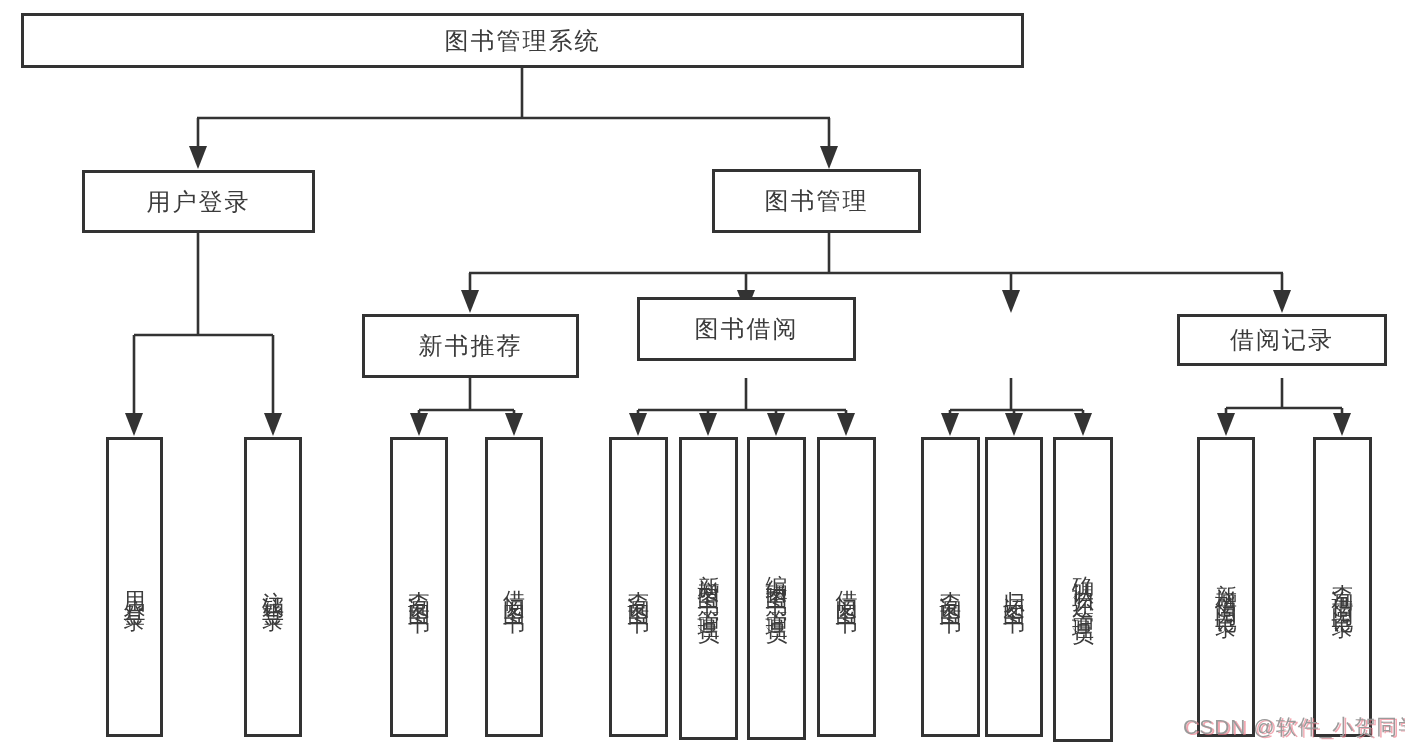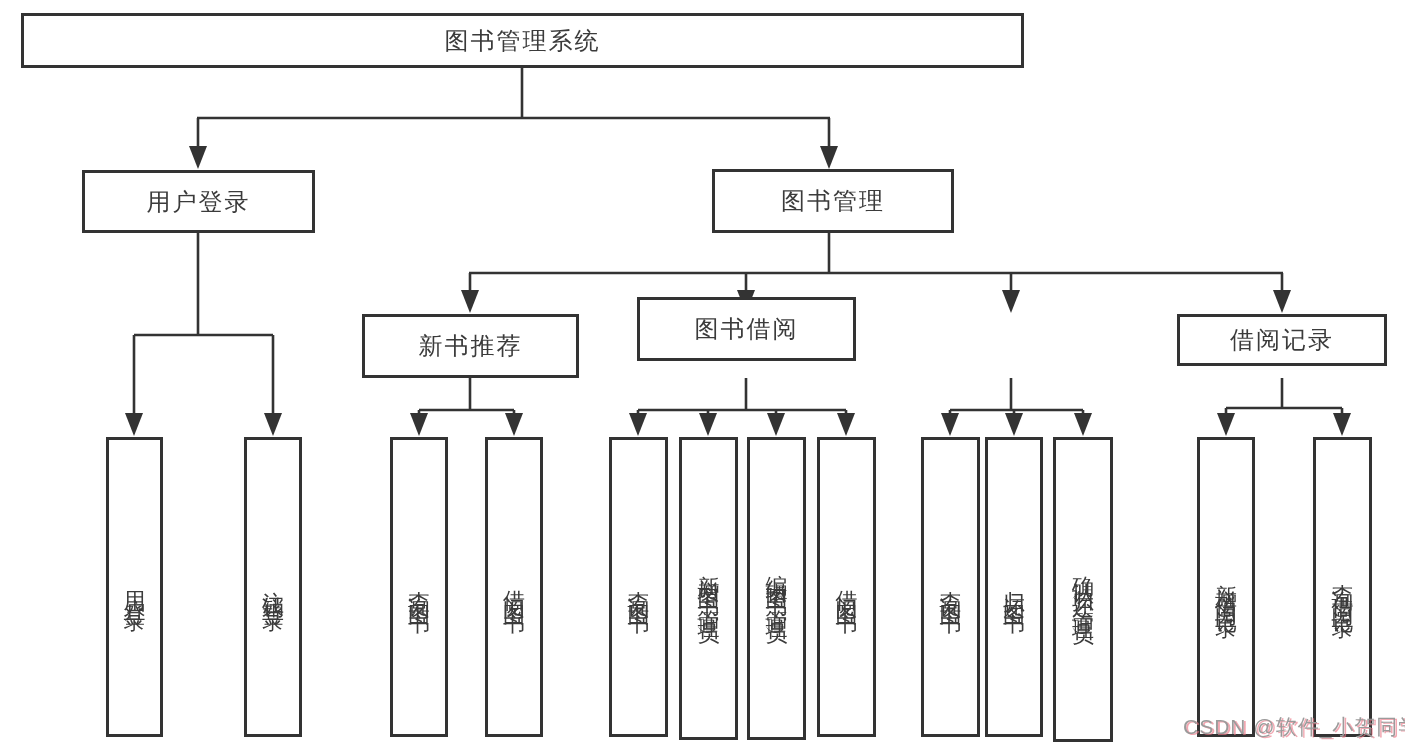--- a/index.html
+++ b/index.html
@@ -126,21 +126,21 @@
       <line x1="1226" y1="408" x2="1226" y2="415"></line>
       <polygon points="1217,413 1235,413 1226,436"></polygon>
       <line x1="1342" y1="408" x2="1342" y2="415"></line>
       <polygon points="1333,413 1351,413 1342,436"></polygon>
     </g>
   </svg>
 
   <div class="hbox" style="left:21px; top:13px; width:1003px; height:55px;">图书管理系统</div>
 
   <div class="hbox" style="left:82px; top:170px; width:233px; height:63px;">用户登录</div>
-  <div class="hbox" style="left:712px; top:169px; width:242px; height:64px;">图书管理</div>
+  <div class="hbox" style="left:712px; top:169px; width:209px; height:64px;">图书管理</div>
 
   <div class="hbox" style="left:362px; top:314px; width:217px; height:64px;text-align:center;">新书推荐</div>
   <div class="hbox" style="left:637px; top:297px; width:219px; height:64px;">图书借阅</div>
   <div class="hbox" style="left:1177px; top:314px; width:210px; height:52px;">借阅记录</div>
 
   <div class="vbox" style="left:106px; top:437px; width:57px; height:300px;">用户登录</div>
   <div class="vbox" style="left:244px; top:437px; width:58px; height:300px;">注销登录</div>
 
   <div class="vbox" style="left:390px; top:437px; width:58px; height:300px;">查询图书</div>
   <div class="vbox" style="left:485px; top:437px; width:58px; height:300px;">借阅图书</div>

